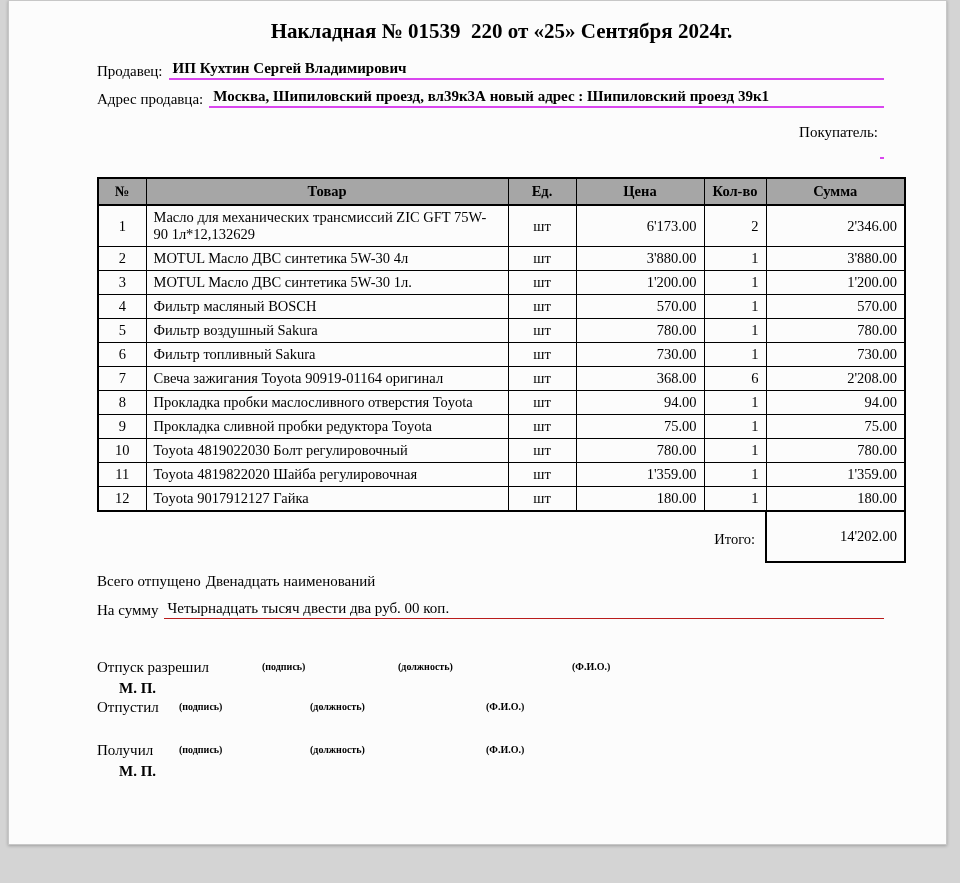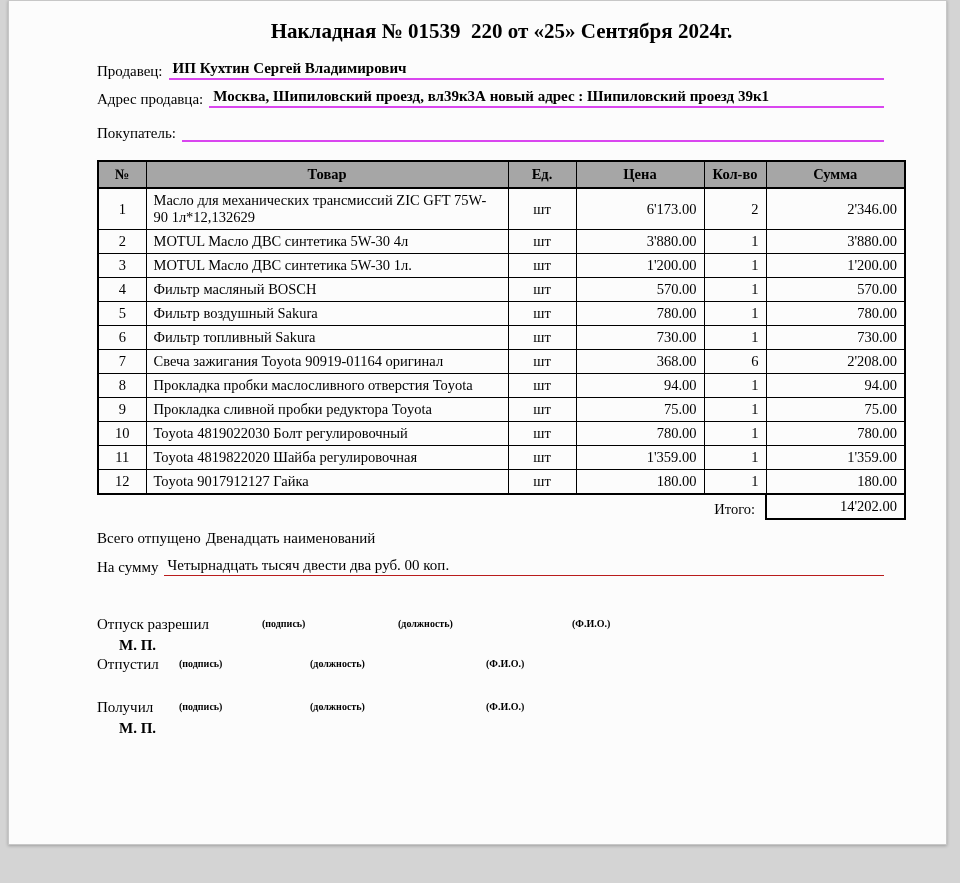--- a/index.html
+++ b/index.html
@@ -36,21 +36,21 @@
   }
   .field .label { white-space: nowrap; padding-right: 6px; }
   .field .value {
     flex: 1;
     border-bottom: 2px solid #d946ef;
     font-weight: bold;
     padding: 0 0 1px 4px;
     white-space: nowrap;
     min-height: 18px;
   }
-  .field.buyer { margin-top: 16px; }
+  .field.buyer { margin-top: 16px; flex-direction: column; }
 
   table.items {
     border-collapse: collapse;
     width: 100%;
     margin-top: 18px;
     font-size: 14.5px;
     border: 2px solid #000;
   }
   table.items th, table.items td {
     border: 1px solid #000;
@@ -77,21 +77,21 @@
     align-items: center;
     font-size: 14.5px;
     margin-top: 0;
   }
   .total-label { padding-right: 10px; padding-top: 4px; }
   .total-box {
     width: 141px;
     border: 2px solid #000;
     border-top: none;
     text-align: right;
-    padding: 3px 7px;
+    padding: 16px 7px;
   }
 
   .summary-line {
     display: flex;
     align-items: flex-end;
     font-size: 15px;
     margin: 10px 22px 0 0;
   }
   .summary-line .label { white-space: nowrap; padding-right: 5px; }
   .summary-line .strong { font-weight: normal; white-space: nowrap; }

